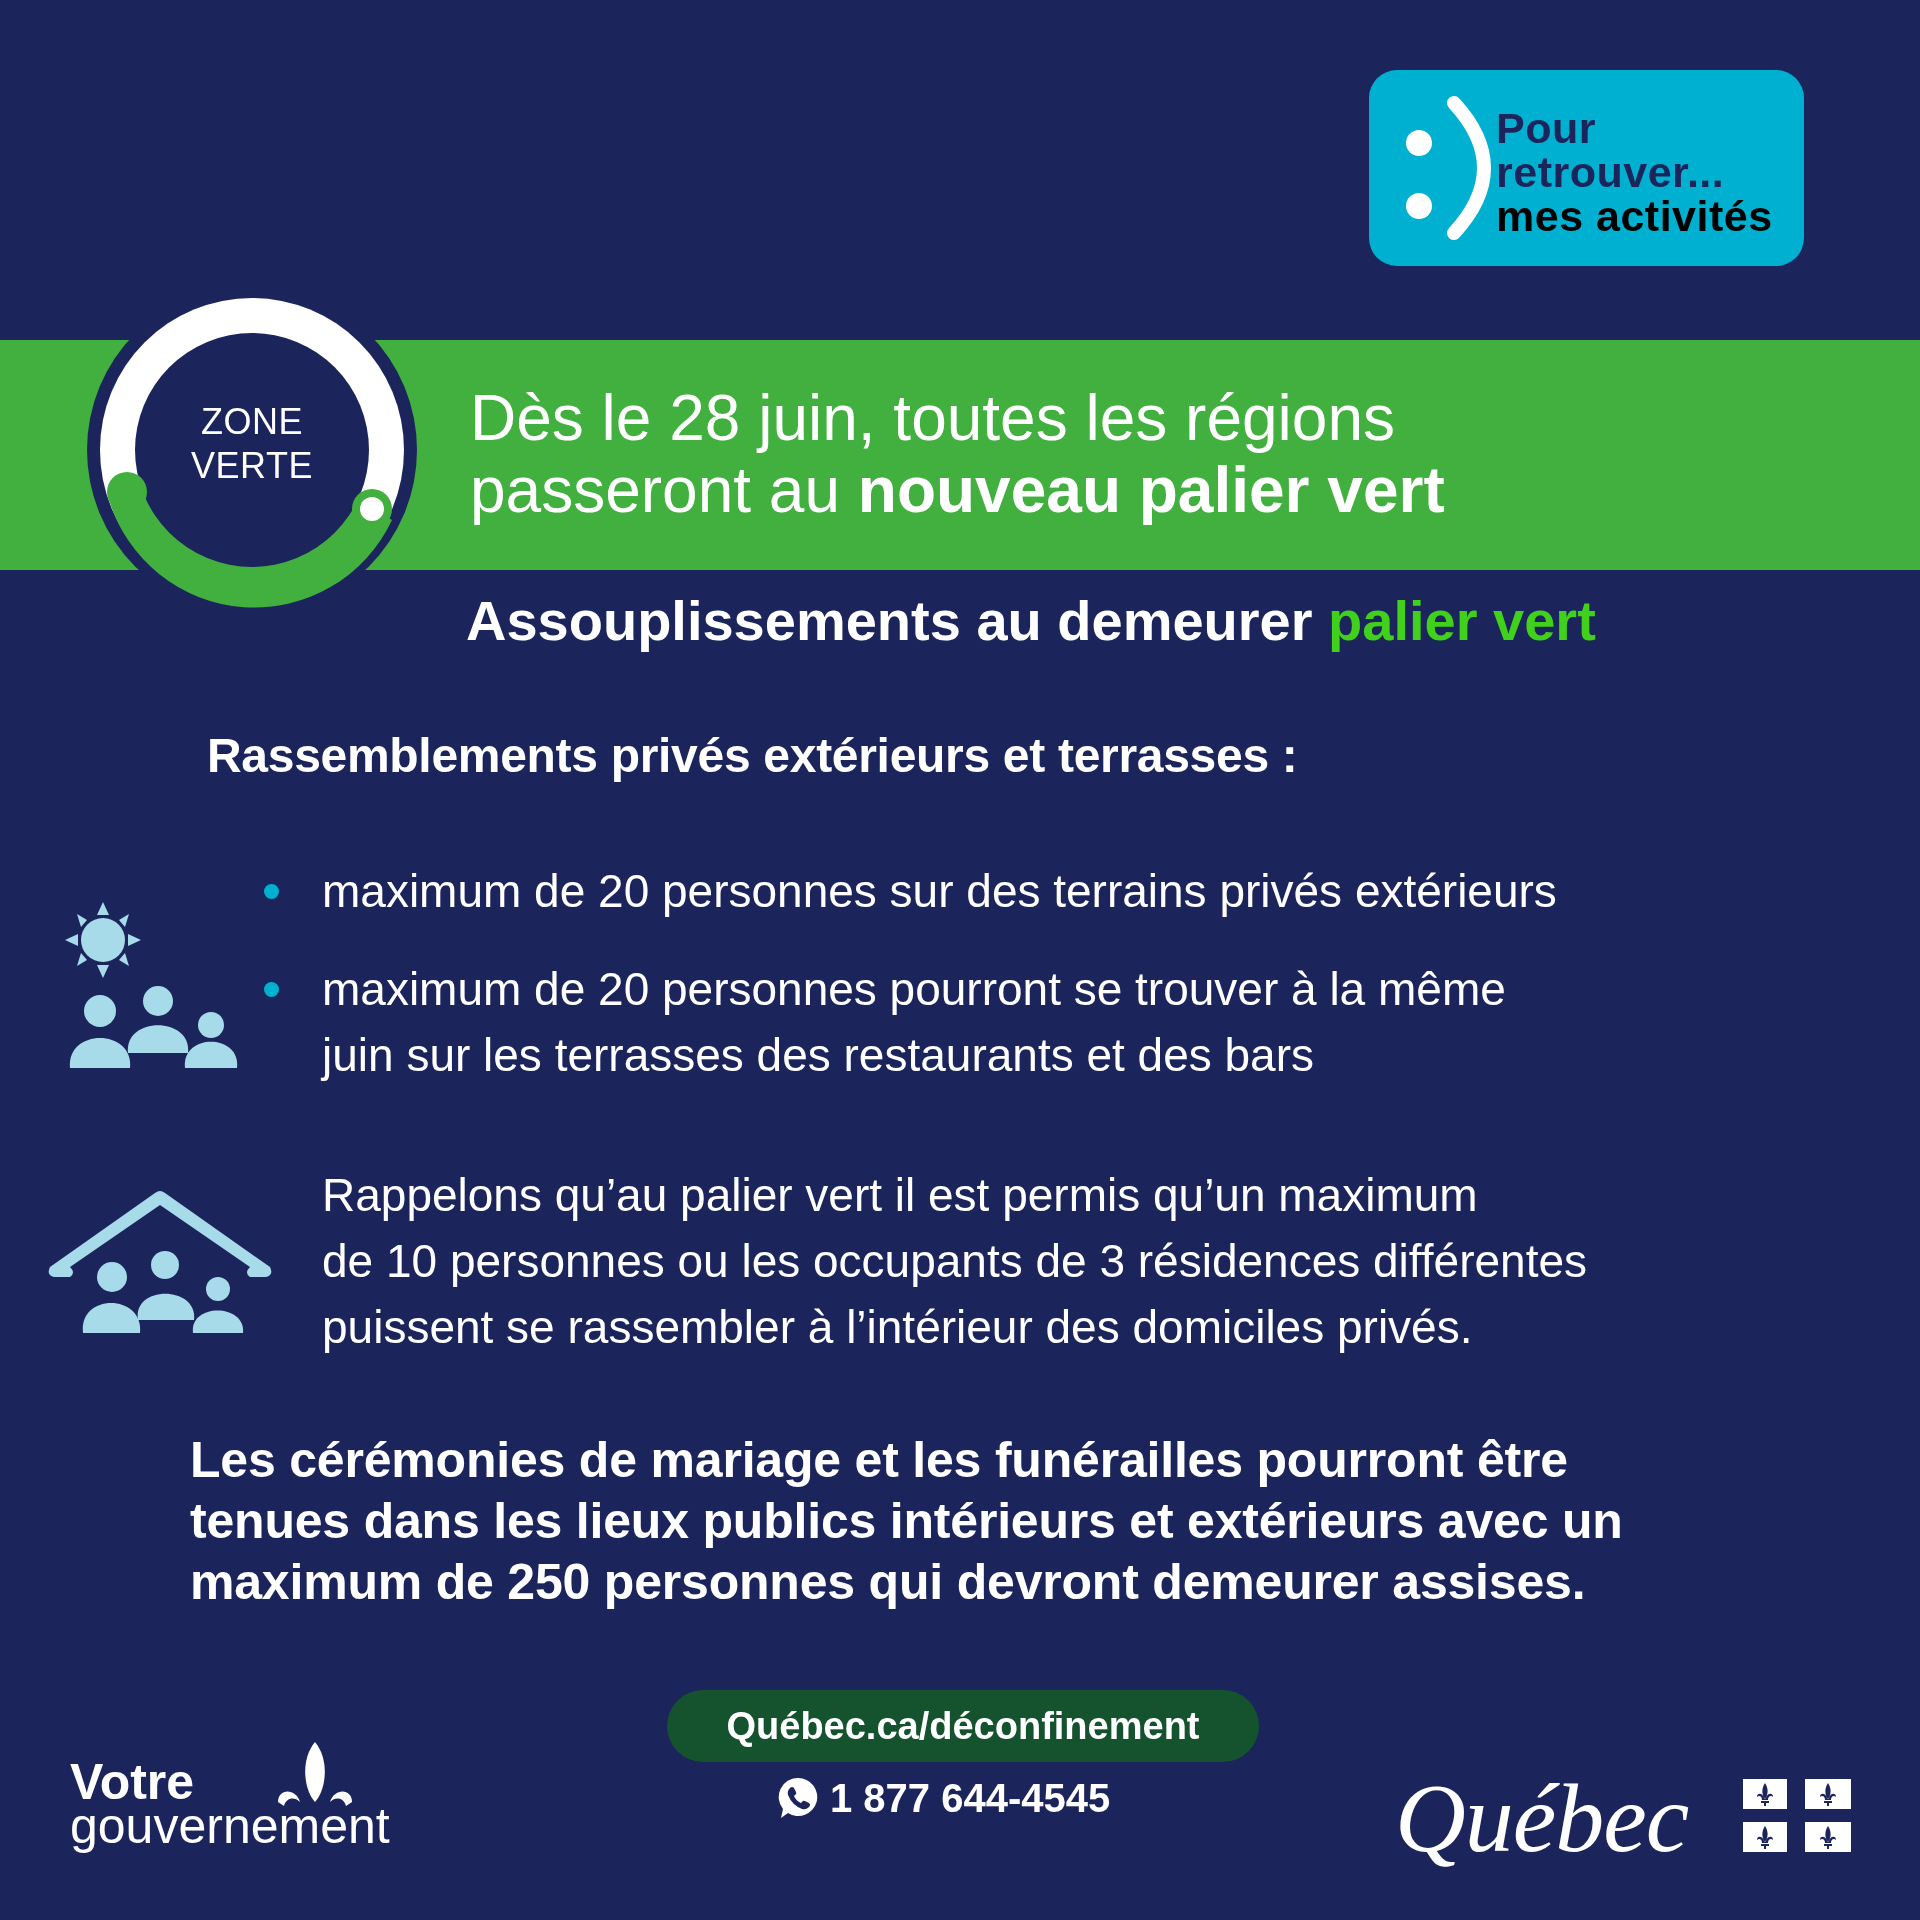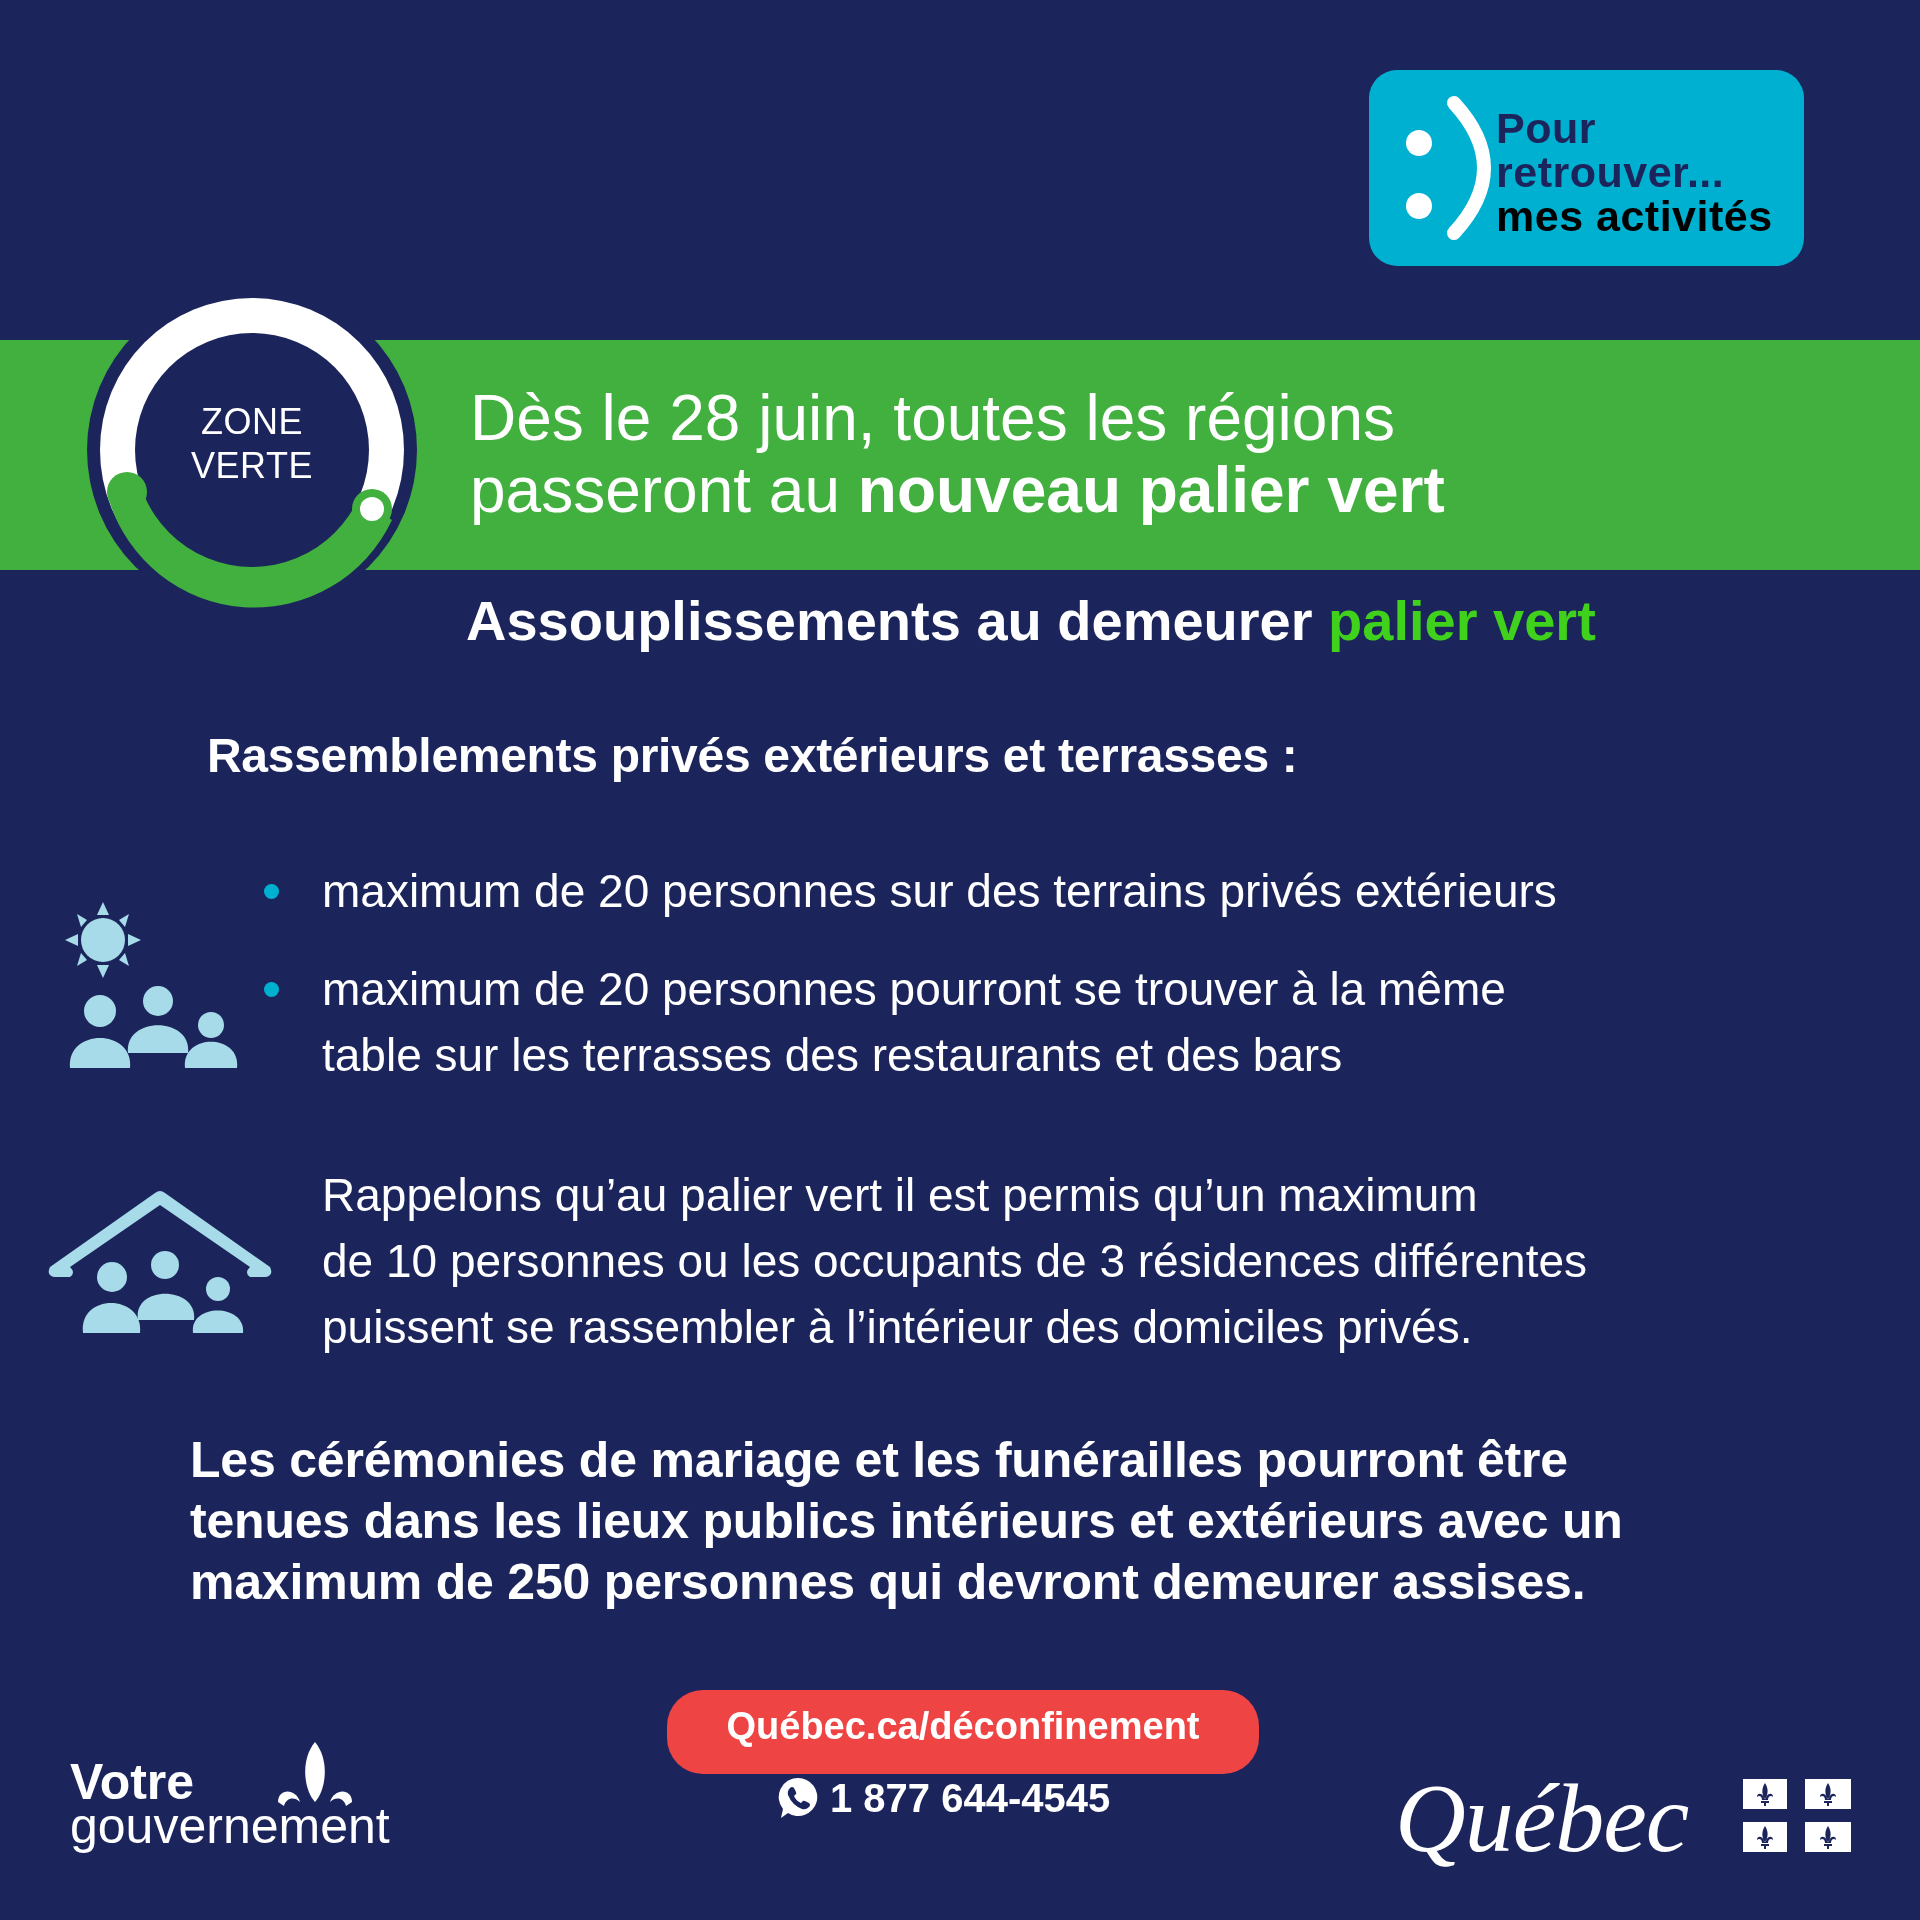--- a/index.html
+++ b/index.html
@@ -61,22 +61,22 @@
 
   .paragraph {
     left: 322px; top: 1162px; font-size: 46px; line-height: 66px; white-space: nowrap;
   }
 
   .notice {
     left: 190px; top: 1430px; font-size: 50px; line-height: 61px; font-weight: 700; white-space: nowrap; letter-spacing: -0.2px;
   }
 
   .url-pill {
-    left: 667px; top: 1690px; width: 592px; height: 84px; border-radius: 36px;
-    background: #ef4444; text-align: center;
+    left: 667px; top: 1690px; width: 592px; height: 72px; border-radius: 36px;
+    background: #14532d; text-align: center;
     font-size: 38px; font-weight: 700; line-height: 72px; color: #ffffff;
   }
   .phone {
     left: 776px; top: 1770px; font-size: 40px; font-weight: 700; line-height: 56px; white-space: nowrap;
   }
   .phone svg { vertical-align: middle; margin-right: 10px; position: relative; top: -3px; }
 
   .votre {
     left: 70px; top: 1760px; font-size: 50px; line-height: 44px;
   }
@@ -154,21 +154,21 @@
 </svg>
 
 <div class="abs bullets">
   <div class="bullet">
     <span class="dot"></span>
     <div>maximum de 20 personnes sur des terrains privés extérieurs</div>
   </div>
   <div class="bullet">
     <span class="dot"></span>
     <div>maximum de 20 personnes pourront se trouver à la même</div>
-    <div>table sur les terrasses des restaurants et des bars</div>
+    <div>juin sur les terrasses des restaurants et des bars</div>
   </div>
 </div>
 
 <svg class="abs" style="left:40px; top:1185px;" width="240" height="155" viewBox="0 0 240 155">
   <g fill="#a7dbe9">
     <path d="M 10 82 L 115 8 Q 120 4 125 8 L 230 82 Q 234 90 226 92 L 210 92 Q 204 88 210 82 L 120 20 L 30 82 Q 36 88 30 92 L 14 92 Q 6 90 10 82 Z"></path>
     <circle cx="72" cy="92" r="15"></circle>
     <path d="M 43 148 C 38 108 104 108 100 148 Z"></path>
     <circle cx="125" cy="80" r="14"></circle>
     <path d="M 98 135 C 92 100 158 100 154 135 Z"></path>

